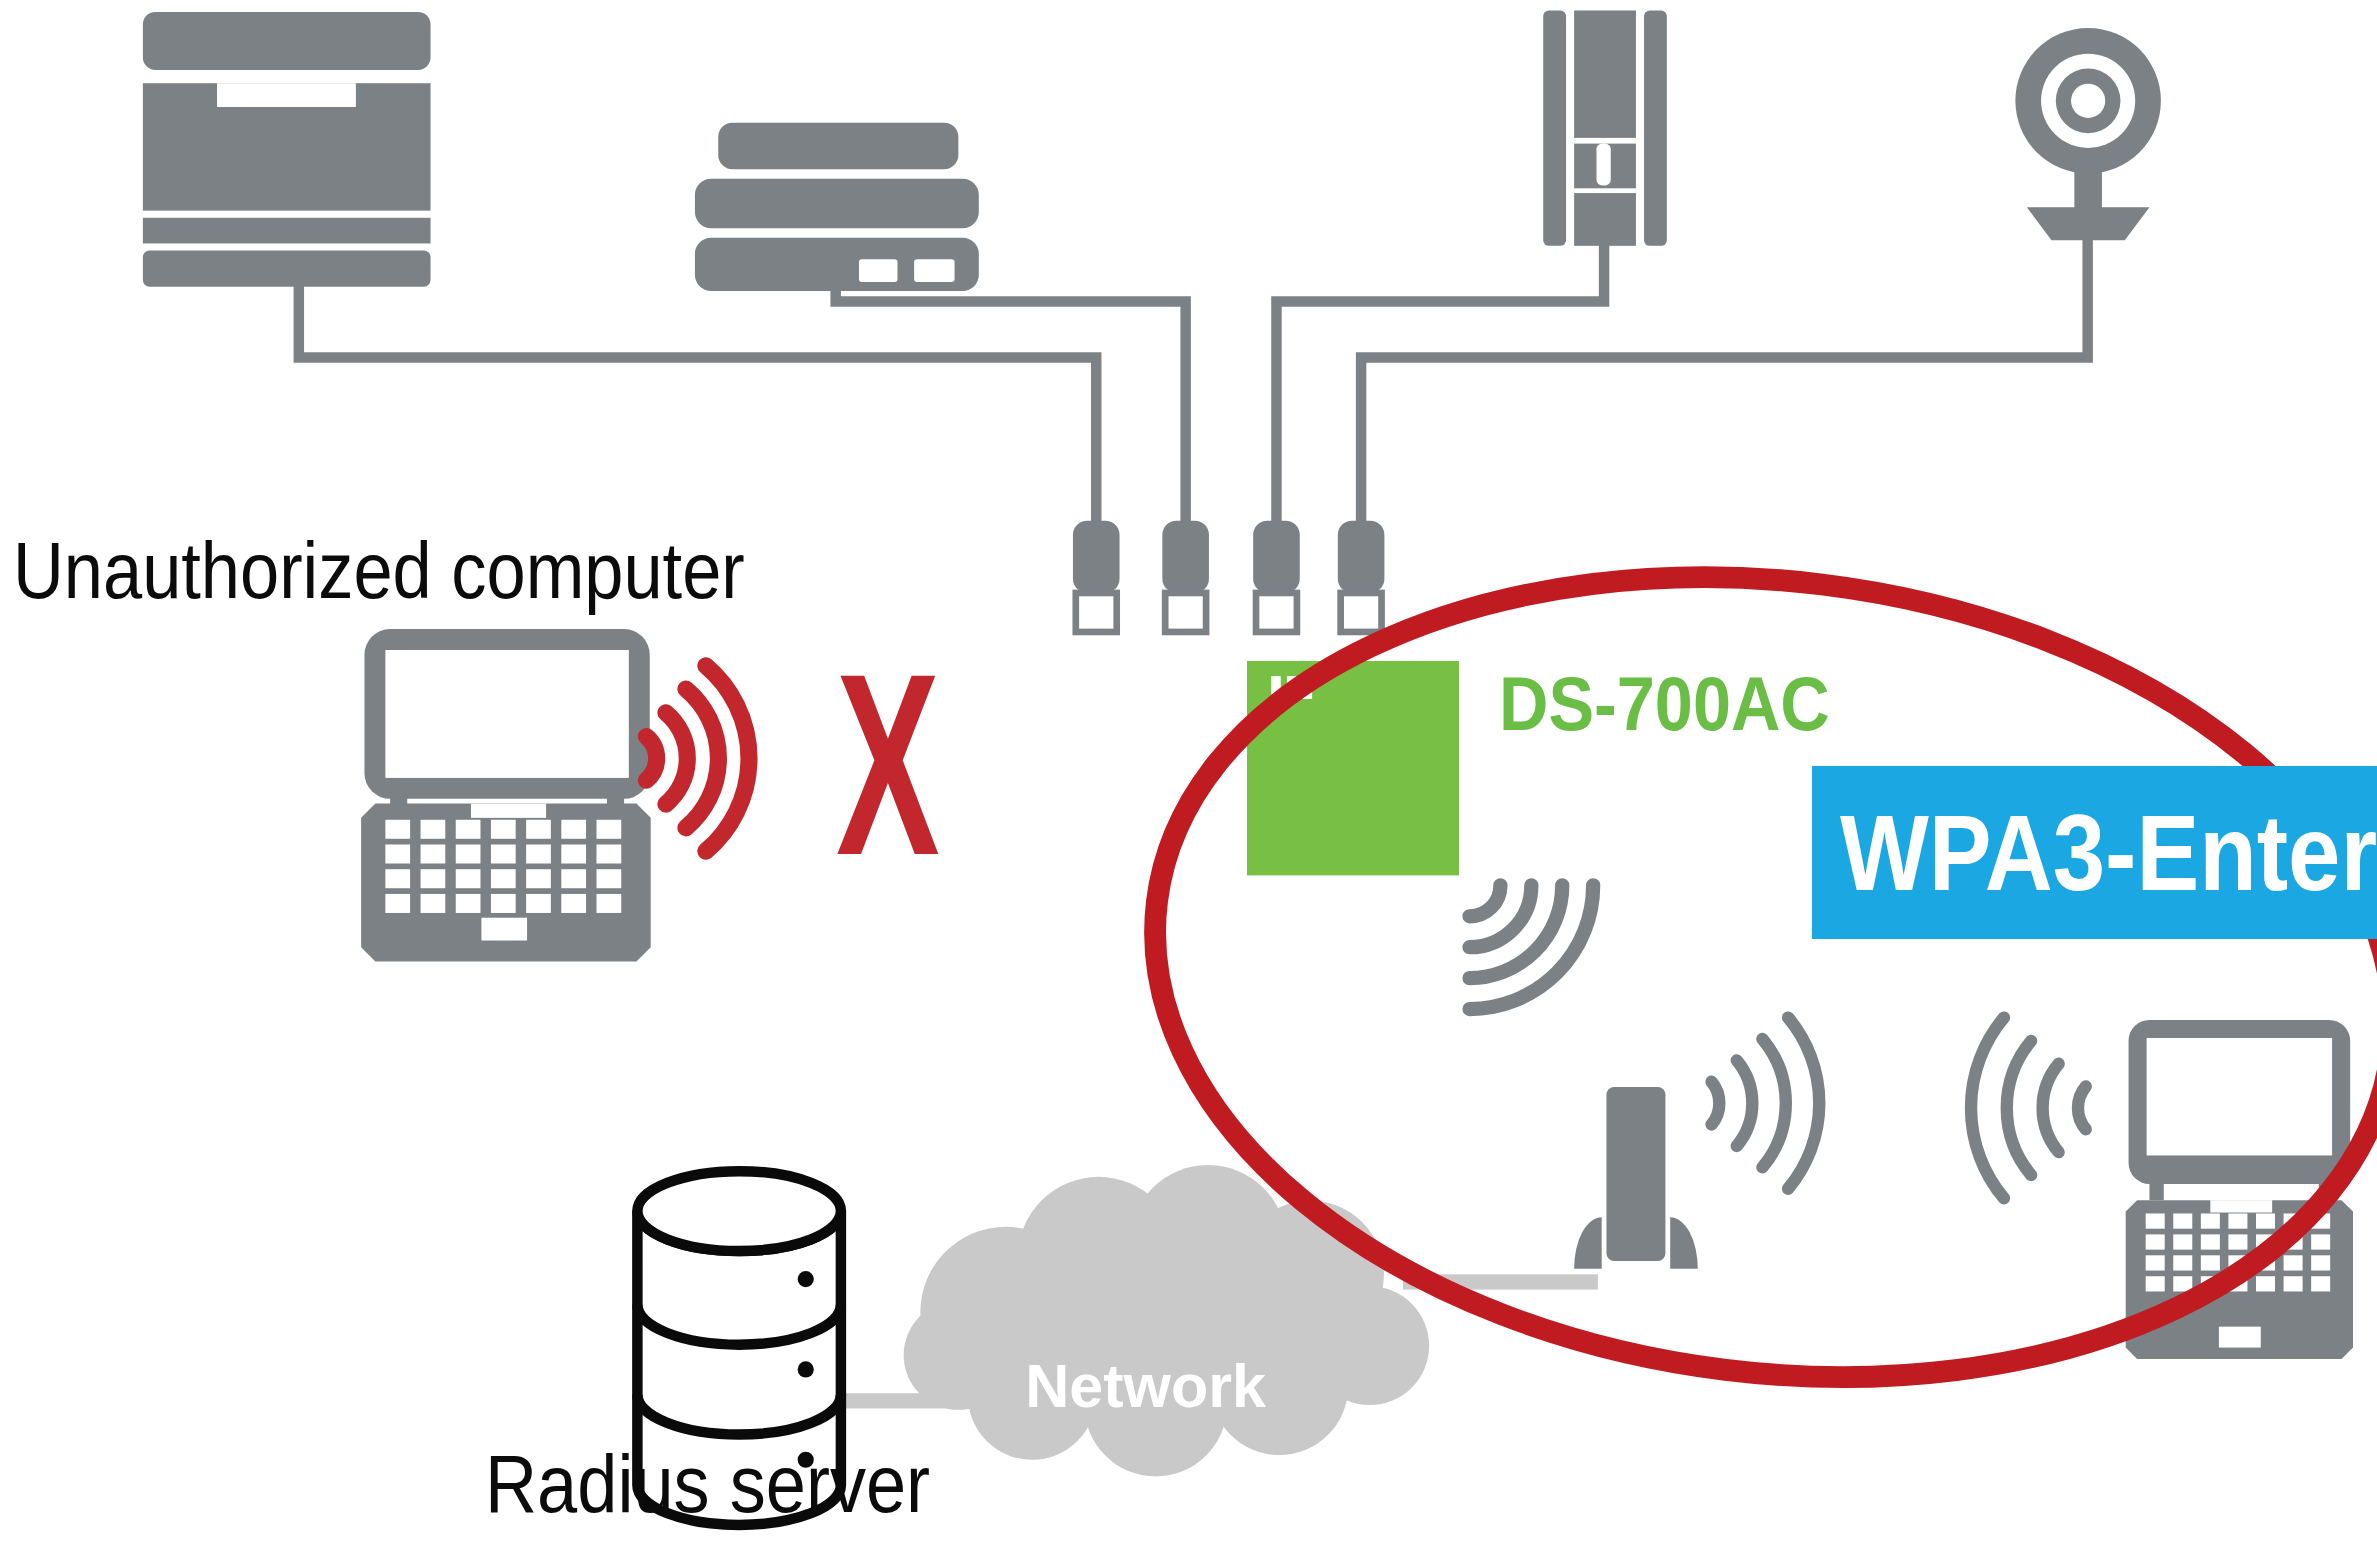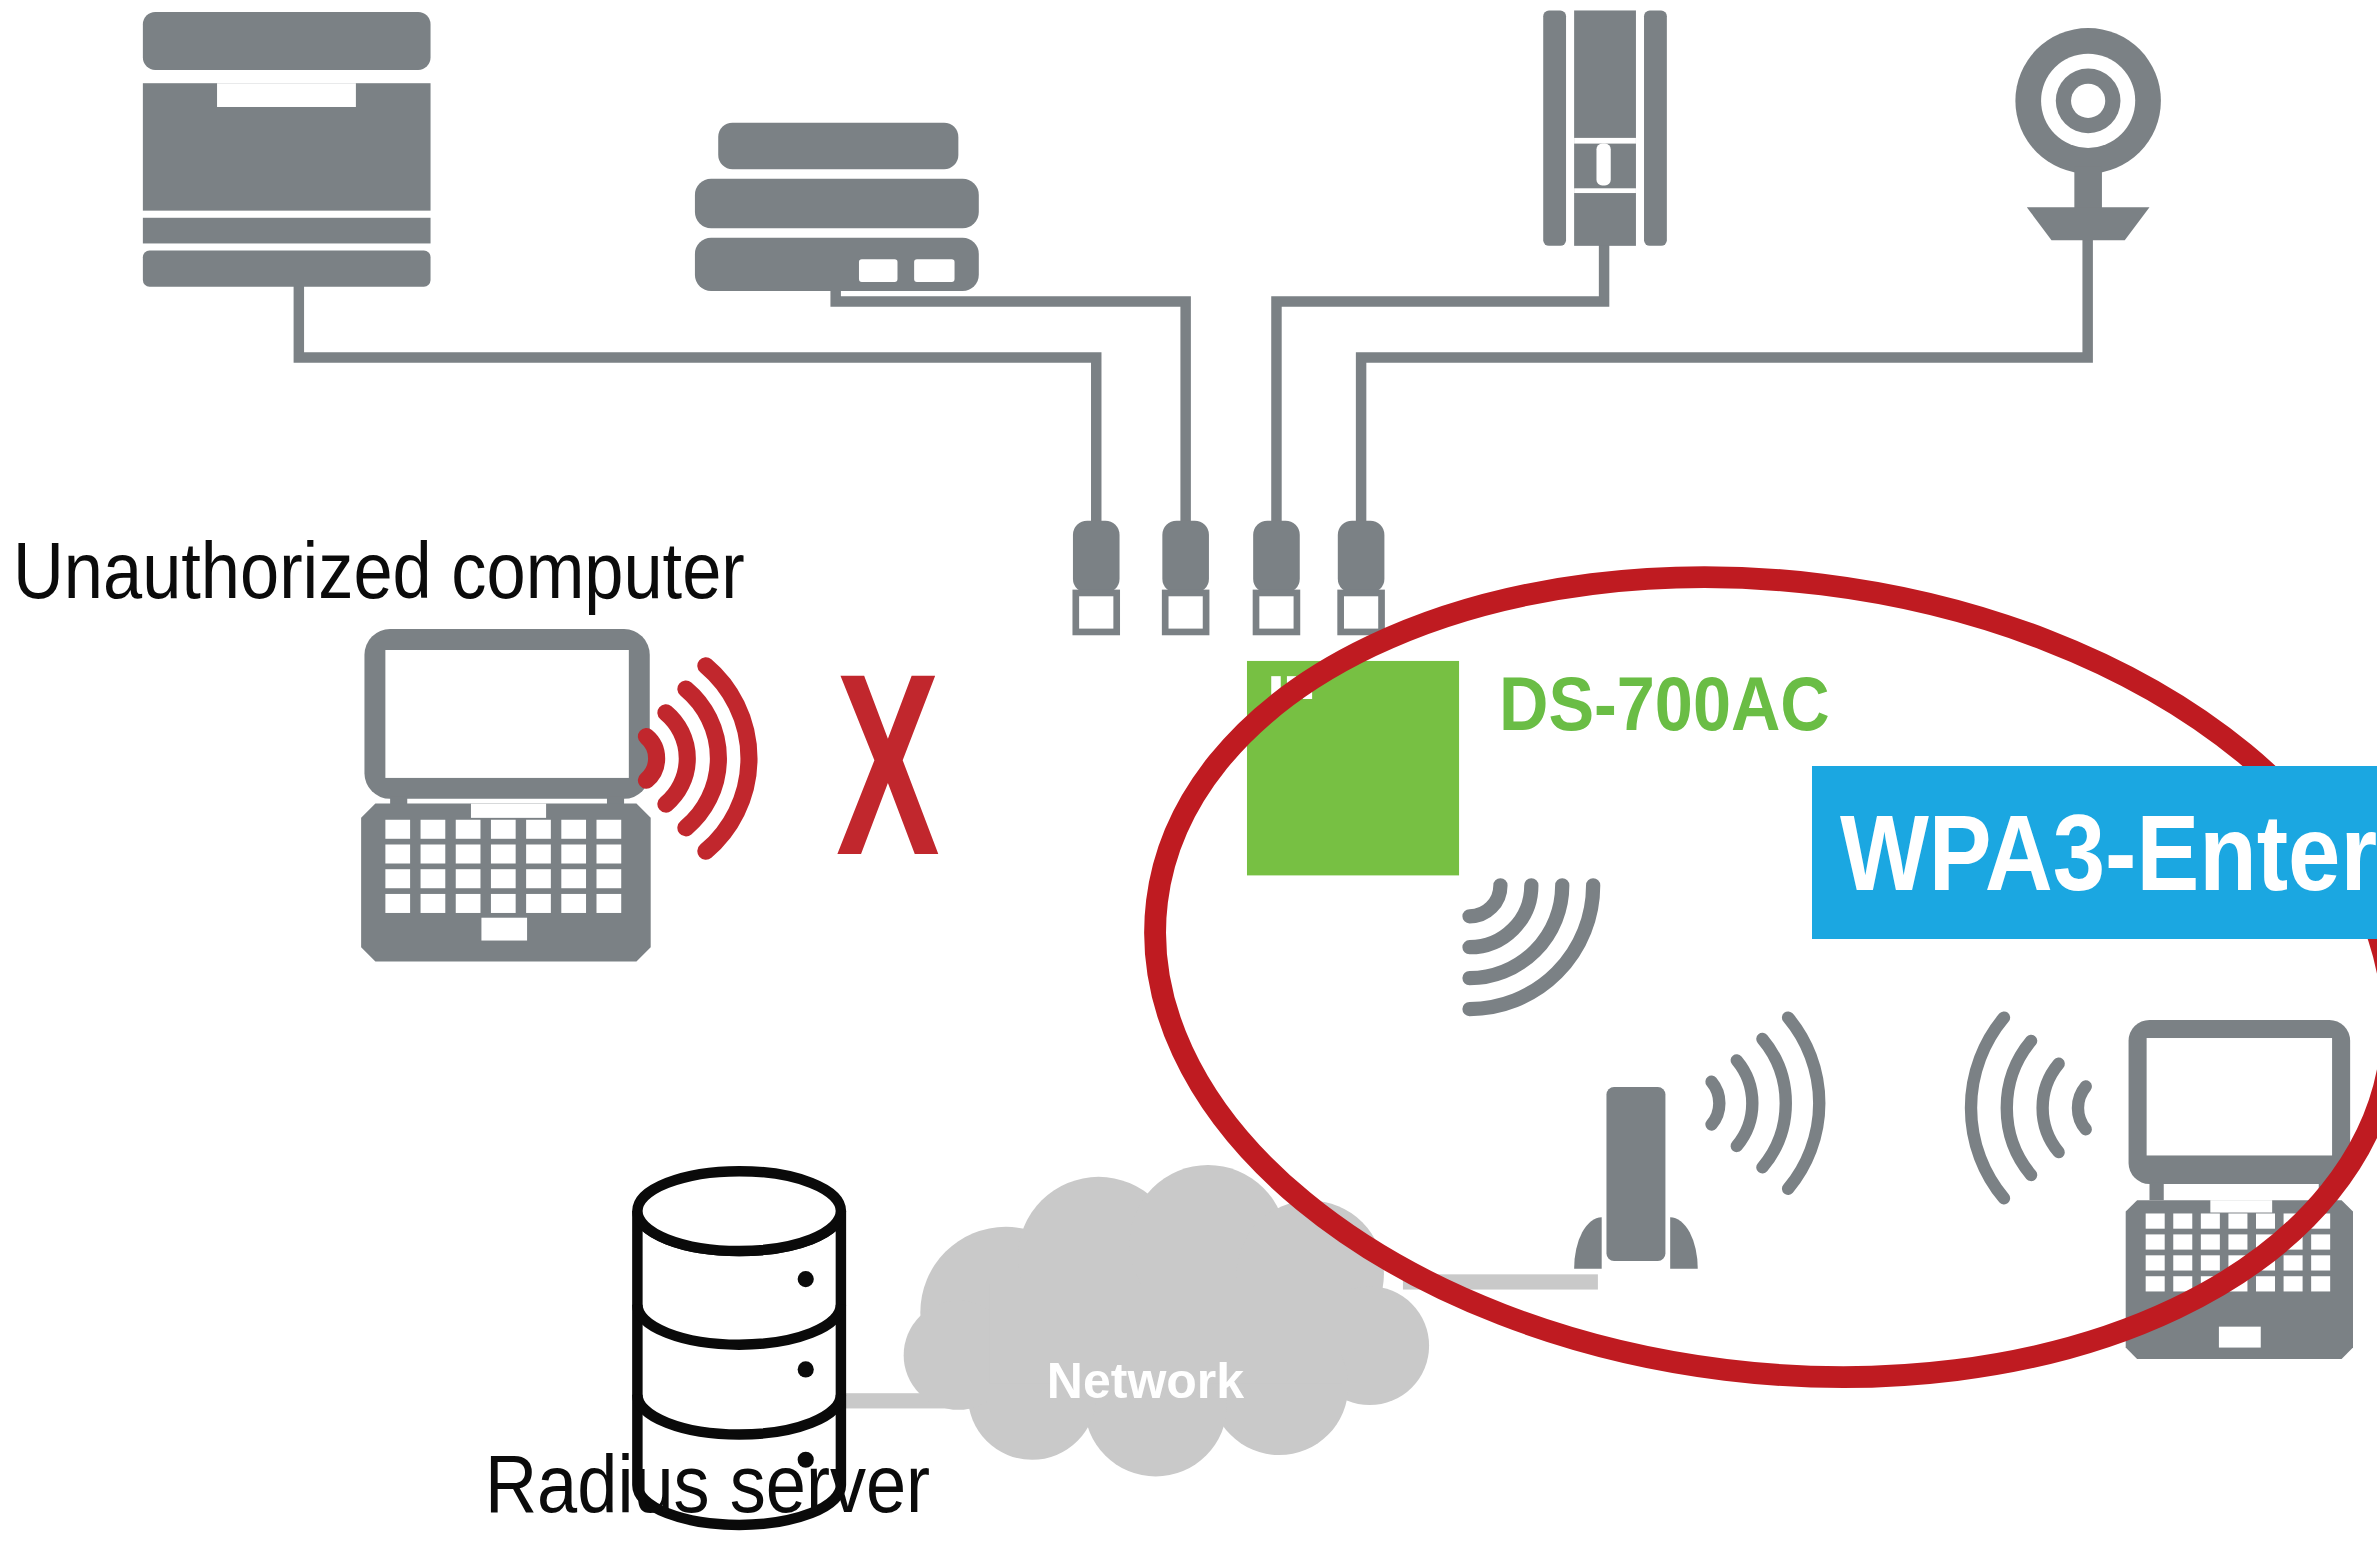--- a/index.html
+++ b/index.html
@@ -5,21 +5,21 @@
   html,body{margin:0;padding:0;background:#fff;}
   .stage{position:relative;width:2697px;height:1543px;background:#fff;overflow:hidden;
          font-family:"Liberation Sans","DejaVu Sans",sans-serif;}
   .stage svg.art{position:absolute;left:0;top:0;}
   .lbl{position:absolute;white-space:nowrap;line-height:1;}
   .cond{transform:scaleX(.88);transform-origin:left top;}
   .lbl-unauthorized{left:13.3px;top:531px;font-size:80px;color:#0b0b0b;}
   .lbl-radius{left:485px;top:1443px;font-size:82px;color:#0b0b0b;}
   .lbl-model{left:1499px;top:666px;font-size:76px;font-weight:bold;color:var(--green_text,#6abd45);transform:scaleX(.9);transform-origin:left top;}
   .lbl-x{left:836px;top:635px;font-size:259px;font-weight:bold;color:var(--red,#c1272d);transform:scaleX(.6);transform-origin:left top;}
-  .lbl-network{left:1022px;top:1356px;width:247px;text-align:center;font-size:50px;font-weight:bold;color:#fff;}
+  .lbl-network{left:1022px;top:1356px;width:247px;text-align:center;font-size:61px;font-weight:bold;color:#fff;}
   .banner{position:absolute;left:1812px;top:766px;width:818px;height:173px;
           background:var(--blue,#1ba7e1);display:flex;align-items:center;justify-content:center;}
   .banner span{font-size:107px;font-weight:bold;color:#fff;transform:scaleX(.88);white-space:nowrap;}
   .g{fill:var(--device_gray,#7b8185);}
   .w{fill:#fff;}
   .cab{stroke:var(--device_gray,#7b8185);stroke-width:22;fill:none;}
   .arcg{stroke:var(--device_gray,#7b8185);fill:none;stroke-linecap:round;}
   .arcr{stroke:var(--red,#c1272d);stroke-width:36;fill:none;stroke-linecap:round;}
   .lite{fill:var(--cloud_gray,#c9c9c9);}
   .ink{stroke:#0a0a0a;stroke-width:22;fill:#fff;}

